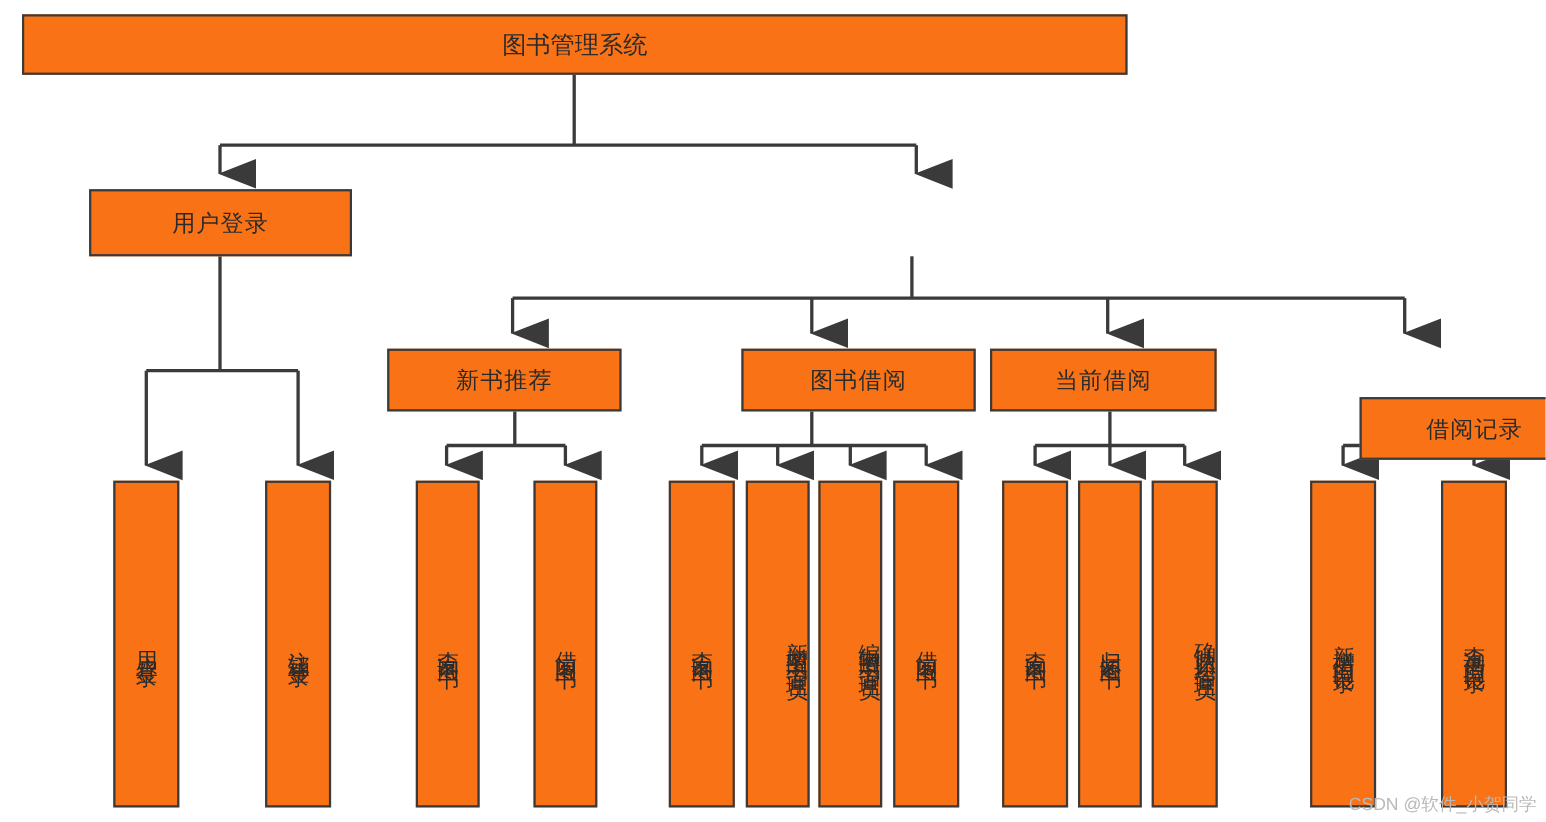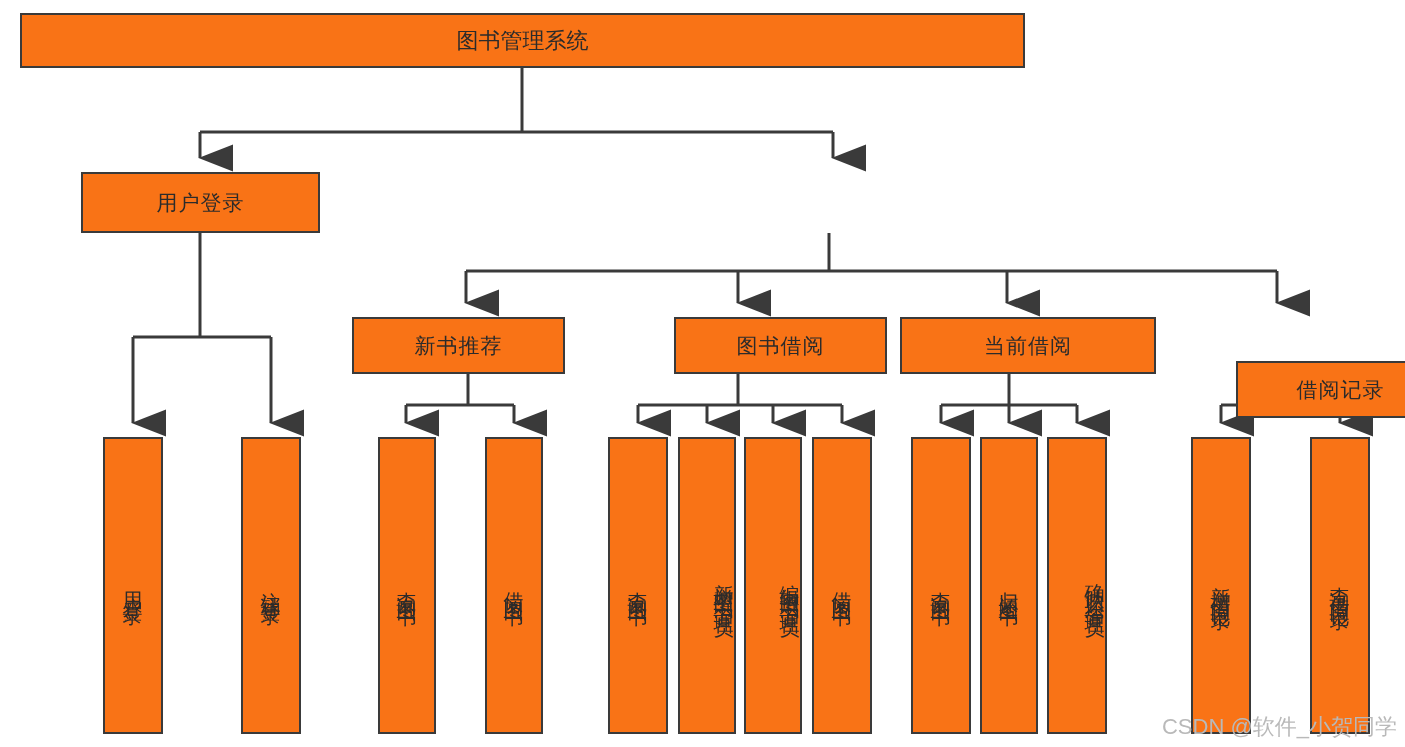--- a/index.html
+++ b/index.html
@@ -31,21 +31,21 @@
     letter-spacing:5px;
     padding-top:10px;
     align-items:flex-start;
     justify-content:center;
     line-height:1;
   }
   .node.leaf.short{ align-items:center; padding-top:0; }
   .wm{
     position:absolute;
     right:8px;bottom:5px;
-    font-size:22px;
+    font-size:16px;
     color:#b9b9b9;
     white-space:nowrap;
     font-family:"Liberation Sans","DejaVu Sans",sans-serif;
   }
 </style>
 </head>
 <body>
 
 <div id="stage">
 
@@ -102,21 +102,21 @@
 
   <div class="node root" style="left:20px;top:13px;width:1005px;height:55px;">图书管理系统</div>
 
   <div class="node h" style="left:81px;top:172px;width:239px;height:61px;">用户登录</div>
 
 
   <div class="node h" style="left:352px;top:317px;width:213px;height:57px;">新书推荐</div>
 
   <div class="node h" style="left:632px;top:317px;width:213px;height:57px;margin-left:42px;">图书借阅</div>
 
-  <div class="node h" style="left:900px;top:317px;width:256px;height:57px;">当前借阅</div>
+  <div class="node h" style="left:900px;top:317px;width:206px;height:57px;">当前借阅</div>
 
   <div class="node h" style="left:1236px;top:317px;width:209px;height:57px;margin-top:44px;">借阅记录</div>
 
   <div class="node leaf short" style="left:103px;top:437px;width:60px;height:297px;">用户登录</div>
 
   <div class="node leaf short" style="left:241px;top:437px;width:60px;height:297px;">注销登录</div>
 
   <div class="node leaf short" style="left:378px;top:437px;width:58px;height:297px;">查询图书</div>
 
   <div class="node leaf short" style="left:485px;top:437px;width:58px;height:297px;">借阅图书</div>

